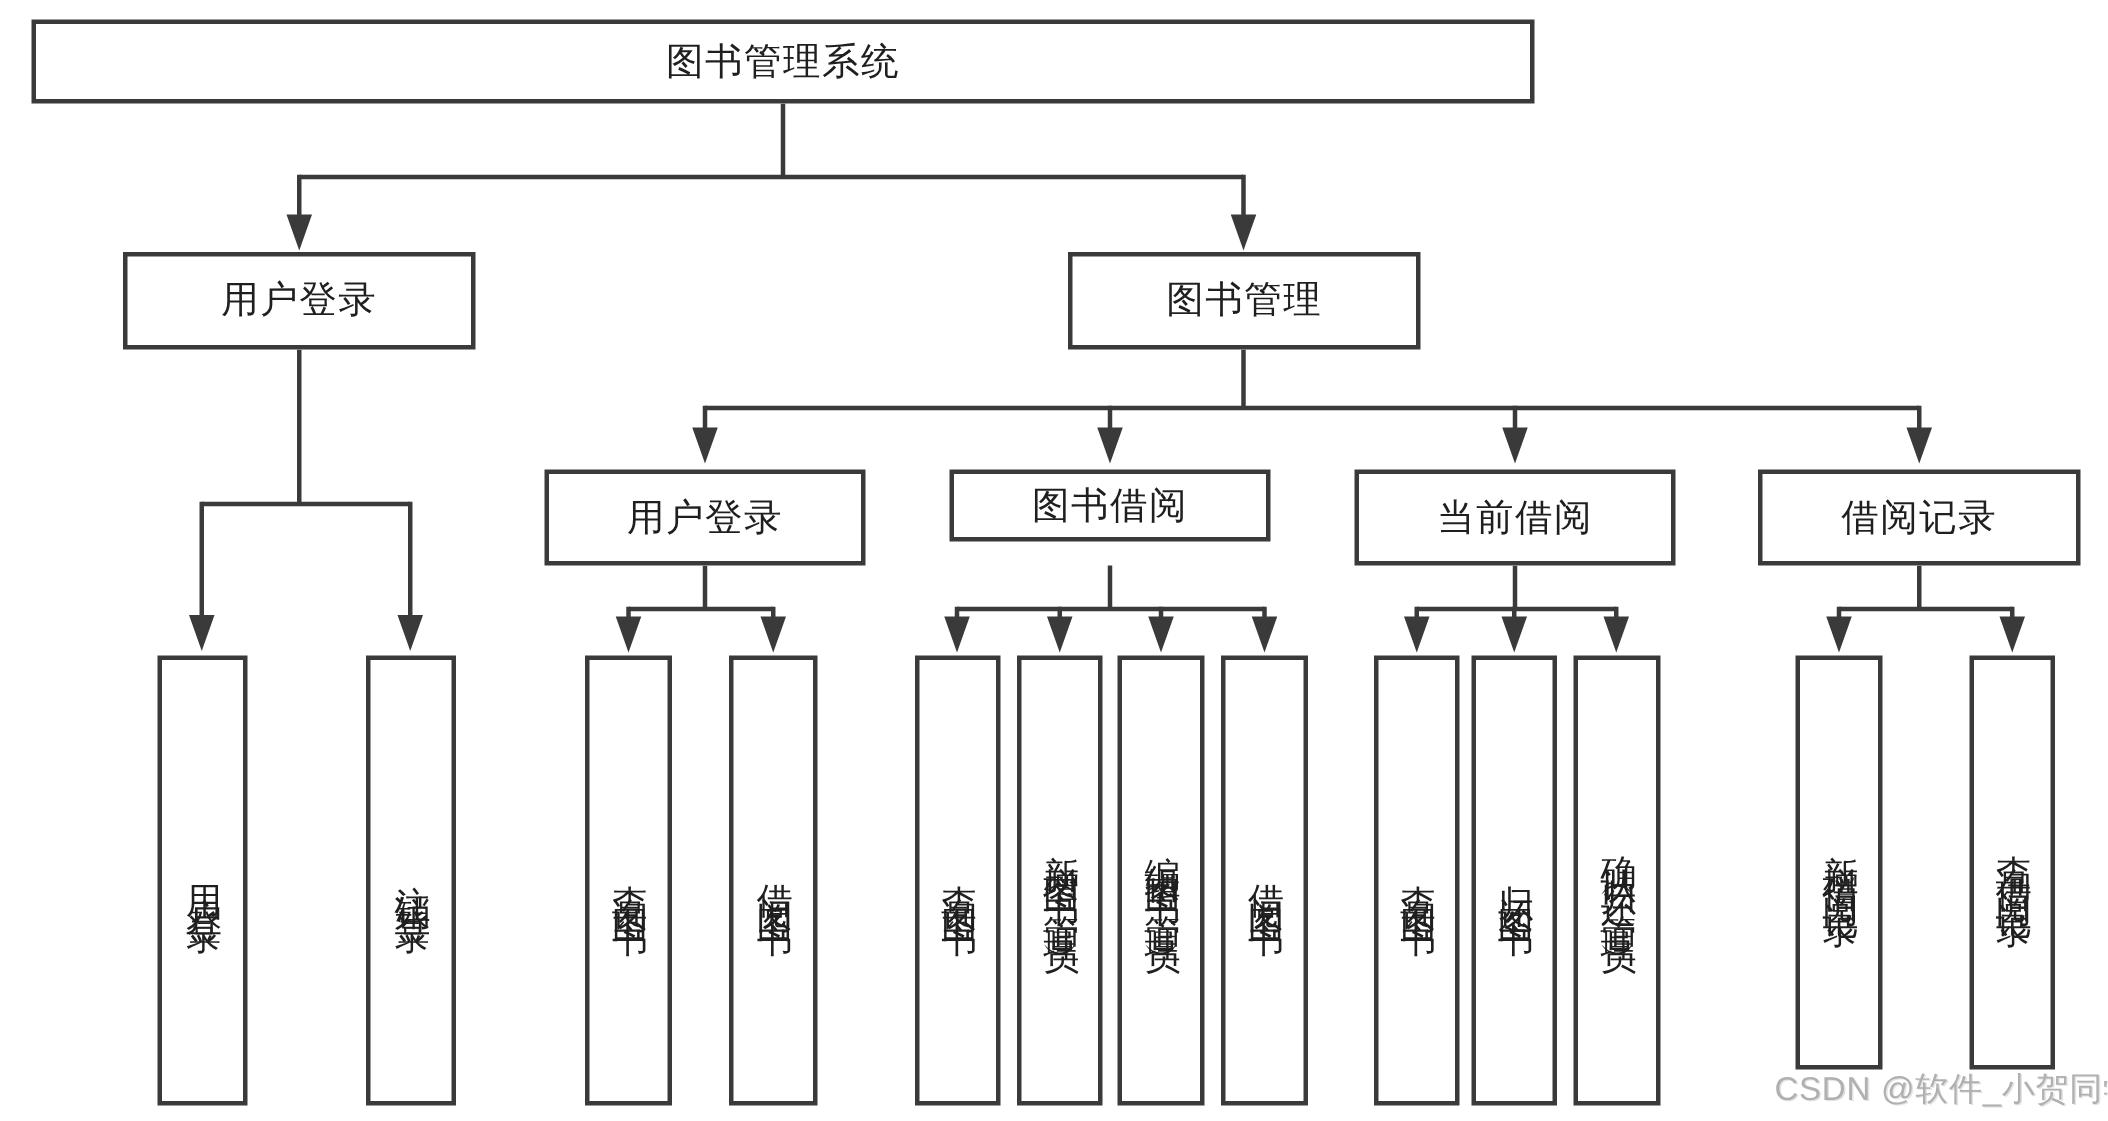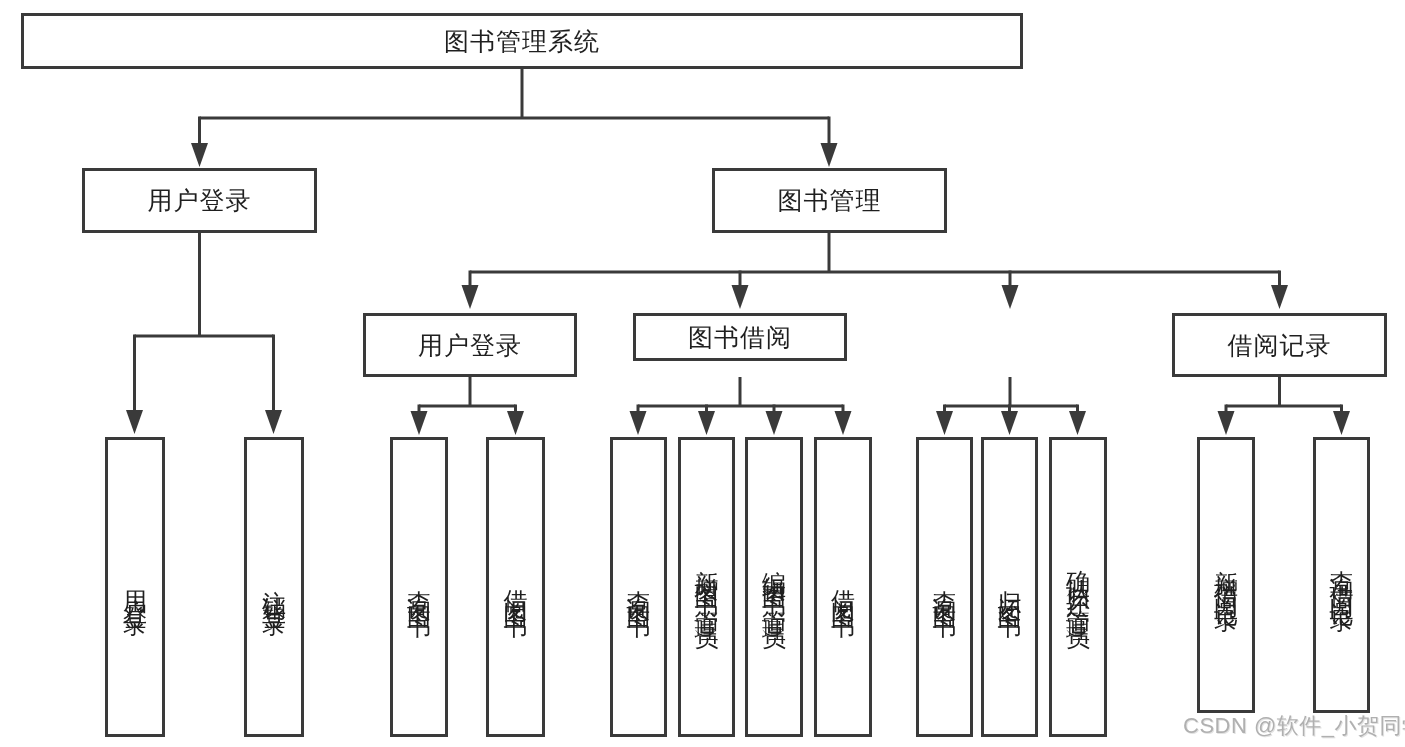--- a/index.html
+++ b/index.html
@@ -143,20 +143,23 @@
   <div class="node h" style="left:712px; top:168px; width:235px; height:65px;">
     <span class="lbl">图书管理</span>
   </div>
 
   <div class="node h" style="left:363px; top:313px; width:214px; height:64px;">
     <span class="lbl">用户登录</span>
   </div>
   <div class="node h" style="left:633px; top:313px; width:214px; height:48px;">
     <span class="lbl">图书借阅</span>
   </div>
+  <div class="node h" style="left:903px; top:313px; width:214px; height:64px;">
+    <span class="lbl">当前借阅</span>
+  </div>
   <div class="node h" style="left:1172px; top:313px; width:215px; height:64px;">
     <span class="lbl">借阅记录</span>
   </div>
 
   <div class="node v" style="left:105px; top:437px; width:60px; height:300px;">
     <span class="lbl">用户登录</span>
   </div>
   <div class="node v" style="left:244px; top:437px; width:60px; height:300px;">
     <span class="lbl">注销登录</span>
   </div>

